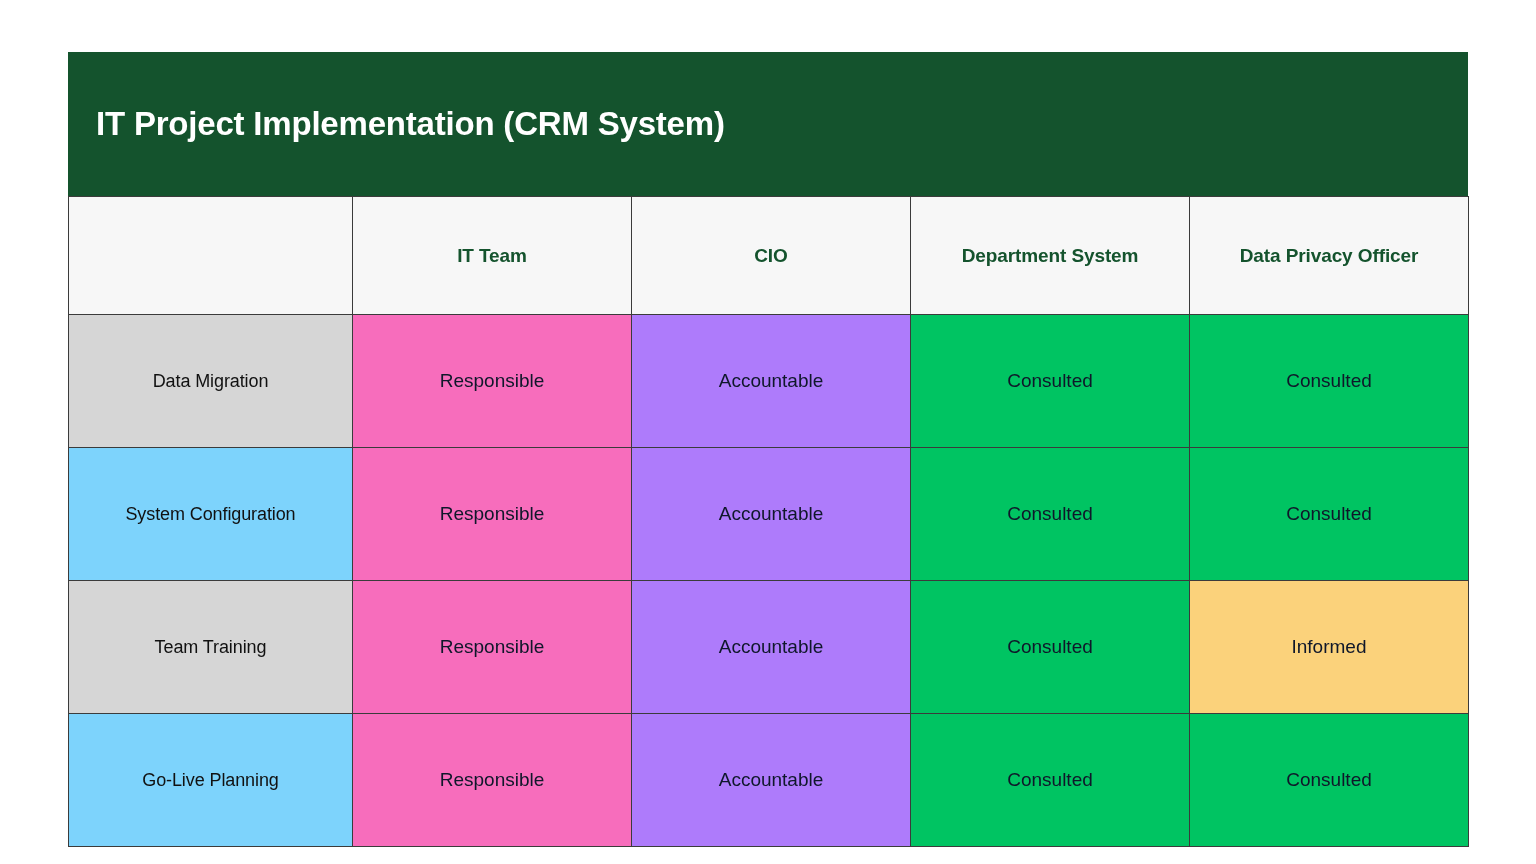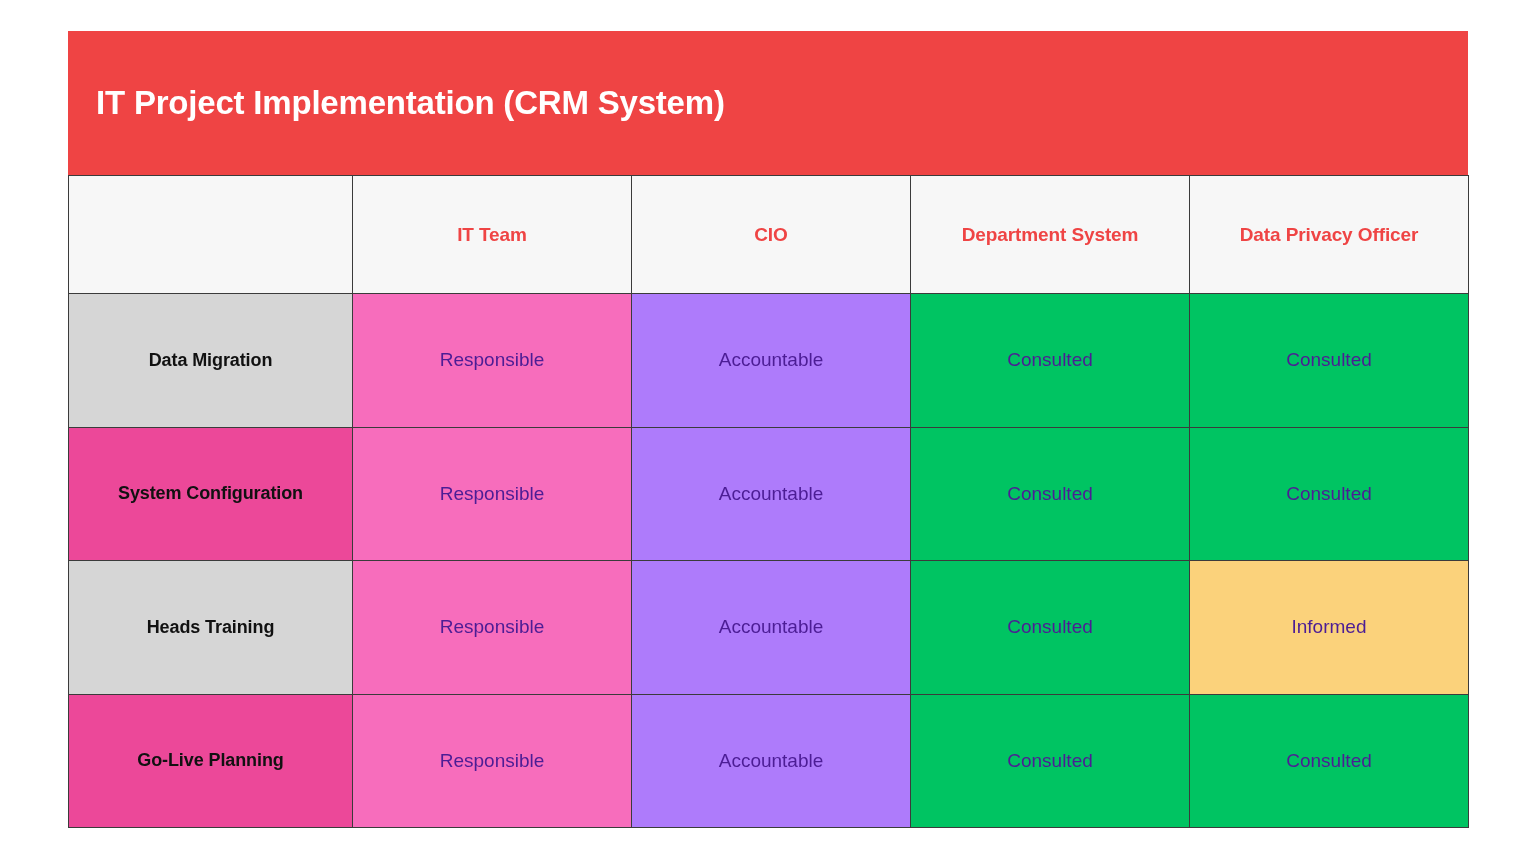--- a/index.html
+++ b/index.html
@@ -23,25 +23,26 @@
     width: 1400px;
     height: 797px;
     box-sizing: border-box;
     display: flex;
     flex-direction: column;
   }
 
   
   .title-banner {
     flex: 0 0 144px;
-    background: #ef4444;
+    background: #14532d;
     display: flex;
     align-items: center;
     padding: 16px 28px;
     box-sizing: border-box;
+    margin-top: 21px;
   }
   .title-text {
     color: #ffffff;
     font-size: 33px;
     font-weight: bold;
     letter-spacing: -0.2px;
     line-height: 1.1;
   }
 
   
@@ -60,43 +61,43 @@
     text-align: center;
     vertical-align: middle;
     padding: 4px 8px;
     box-sizing: border-box;
   }
 
   
   thead tr { height: 118px; }
   thead th {
     background: #f7f7f7;
-    color: #ef4444;
+    color: #14532d;
     font-size: 19px;
     font-weight: bold;
     letter-spacing: -0.1px;
   }
   thead th.corner-cell { background: #f7f7f7; }
 
   
   tbody tr { height: 133px; }
 
   td.task-cell {
     font-size: 18px;
-    font-weight: bold;
+    font-weight: normal;
     color: #111111;
     letter-spacing: -0.1px;
   }
   td.task-cell.shade-gray  { background: #d6d6d6; }
-  td.task-cell.shade-white { background: #ec4899; }
+  td.task-cell.shade-white { background: #7dd3fc; }
 
   td.role-cell {
     font-size: 19px;
     font-weight: normal;
-    color: #4c1d95;
+    color: #0f172a;
     letter-spacing: 0px;
   }
 
   
   td.raci-responsible  { background: #f76dbc; }
   td.raci-accountable  { background: #ae7bfb; }
   td.raci-consulted    { background: #00c462; margin-top: 20px; }
   td.raci-informed     { background: #fbd27b; margin-left: 32px; }
 </style>
 </head>
@@ -134,21 +135,21 @@
           <td class="role-cell raci-consulted">Consulted</td>
         </tr>
         <tr>
           <td class="task-cell shade-white">System Configuration</td>
           <td class="role-cell raci-responsible">Responsible</td>
           <td class="role-cell raci-accountable">Accountable</td>
           <td class="role-cell raci-consulted">Consulted</td>
           <td class="role-cell raci-consulted">Consulted</td>
         </tr>
         <tr>
-          <td class="task-cell shade-gray">Heads Training</td>
+          <td class="task-cell shade-gray">Team Training</td>
           <td class="role-cell raci-responsible">Responsible</td>
           <td class="role-cell raci-accountable">Accountable</td>
           <td class="role-cell raci-consulted">Consulted</td>
           <td class="role-cell raci-informed">Informed</td>
         </tr>
         <tr>
           <td class="task-cell shade-white">Go-Live Planning</td>
           <td class="role-cell raci-responsible">Responsible</td>
           <td class="role-cell raci-accountable">Accountable</td>
           <td class="role-cell raci-consulted">Consulted</td>

